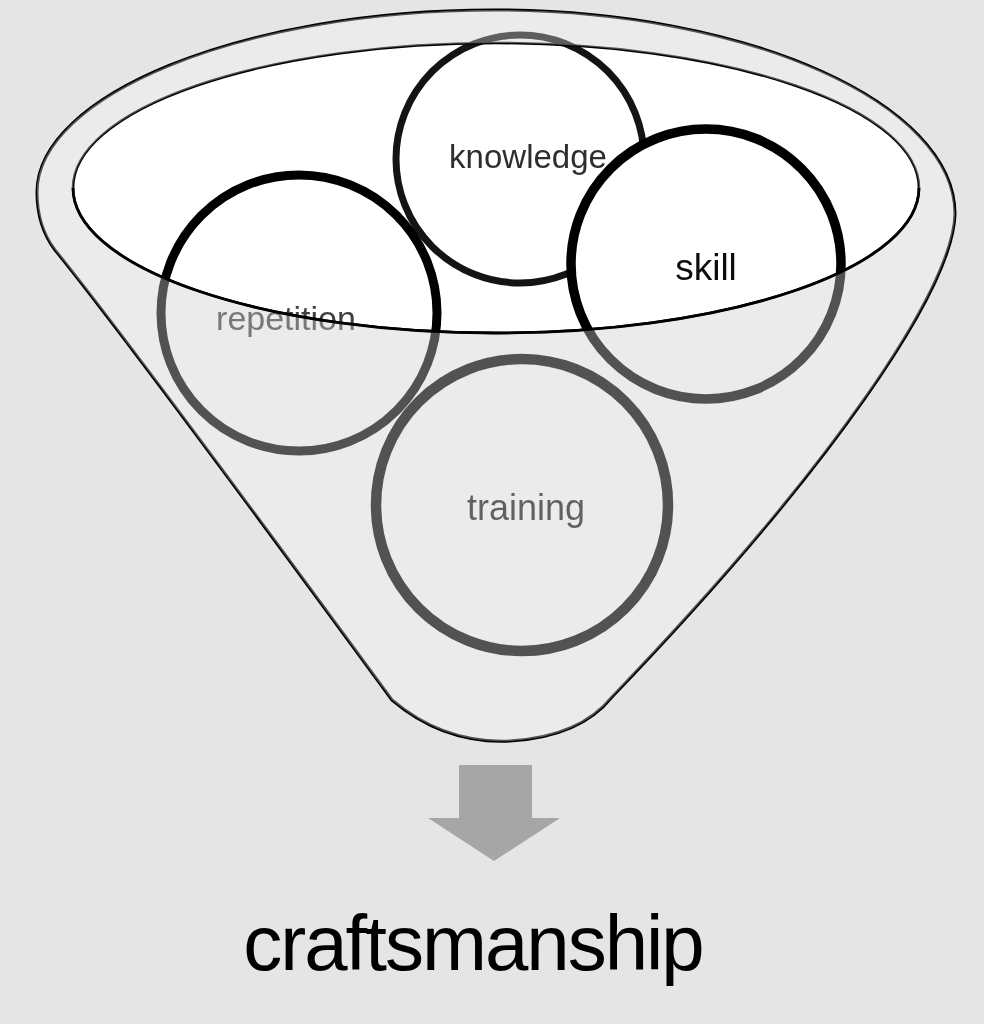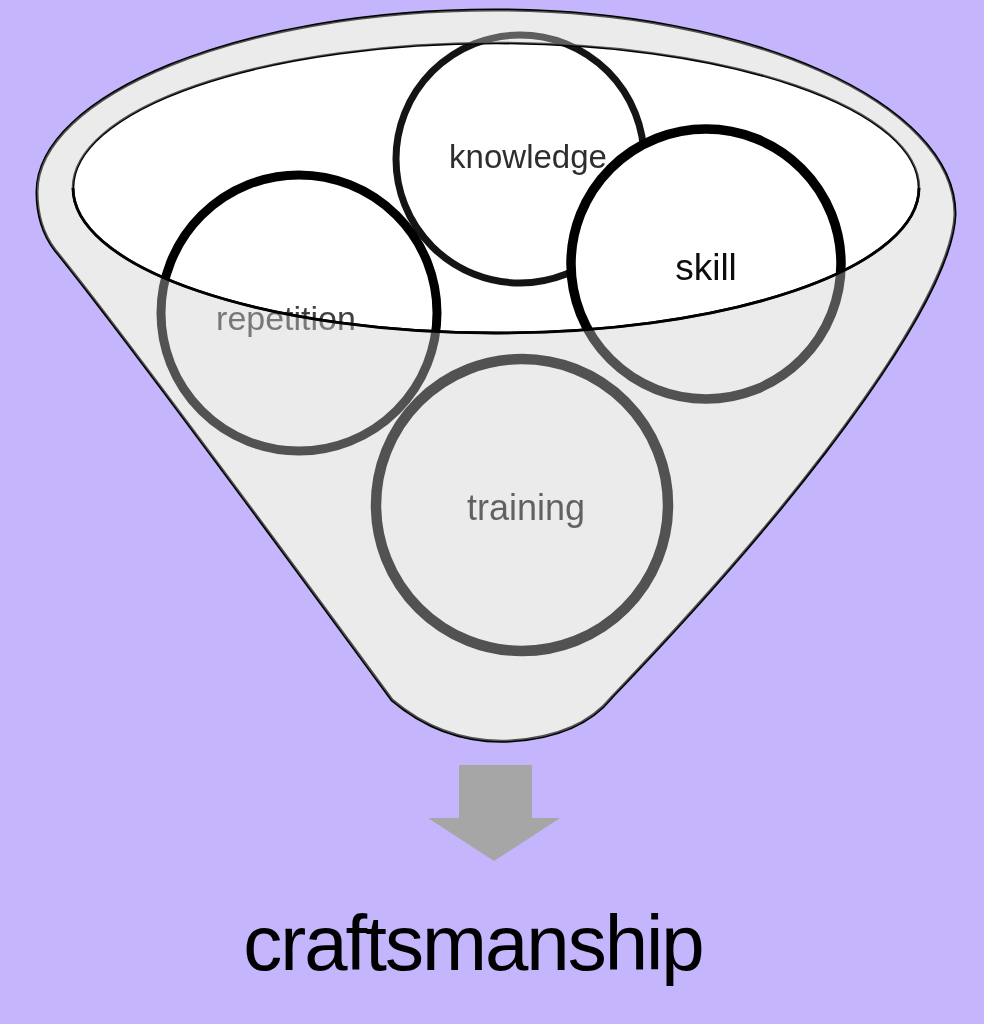--- a/index.html
+++ b/index.html
@@ -4,21 +4,21 @@
 <style>
   html, body {
     margin: 0;
     padding: 0;
     background: #ffffff;
   }
   .stage {
     position: relative;
     width: 984px;
     height: 1024px;
-    background: #c4b5fd;
+    background: #e5e5e5;
     overflow: hidden;
     font-family: "Liberation Sans", sans-serif;
   }
   svg.diagram {
     position: absolute;
     left: 0;
     top: 0;
     width: 984px;
     height: 1024px;
   }

